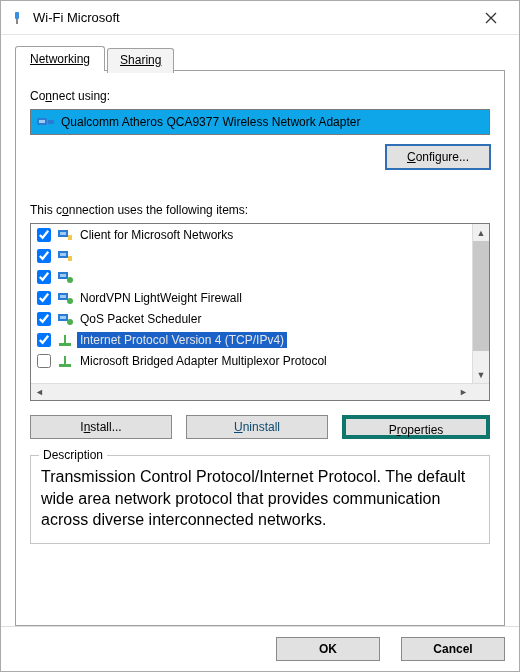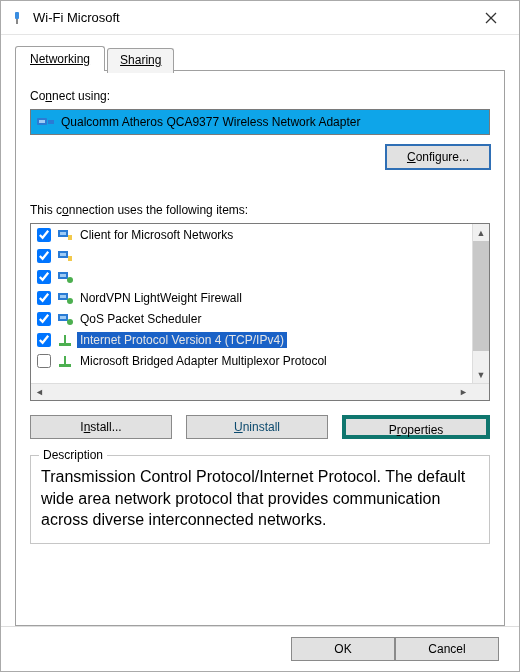--- a/index.html
+++ b/index.html
@@ -215,24 +215,25 @@
     background: #fff;
     padding: 0 4px;
     font-size: 12px;
   }
   .desc-text {
     font-size: 16px;
     line-height: 1.35;
   }
   .footer {
     border-top: 1px solid #ddd;
-    padding: 10px 20px;
+    padding: 10px 14px;
     display: flex;
     justify-content: flex-end;
-    gap: 0;
+    gap: 21px;
+    font-weight: bold;
   }
   .u { text-decoration: underline; }
 </style>
 </head>
 <body>
 
 <div class="window">
 
   <div class="titlebar">
     <span class="title-icon">

